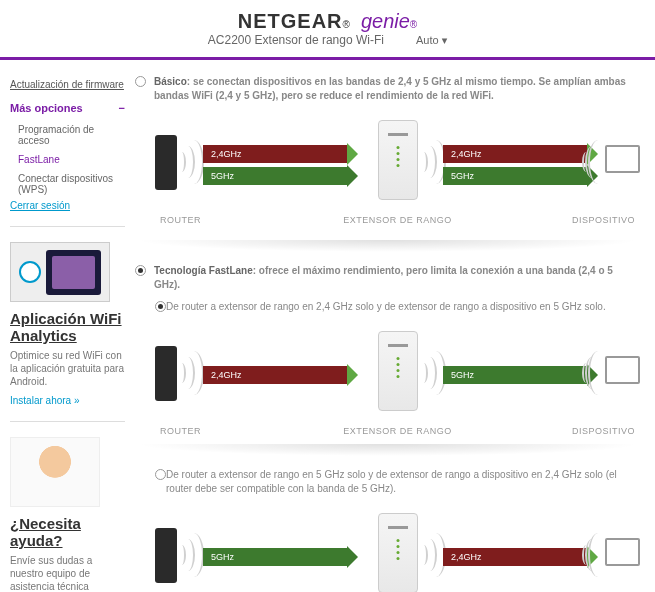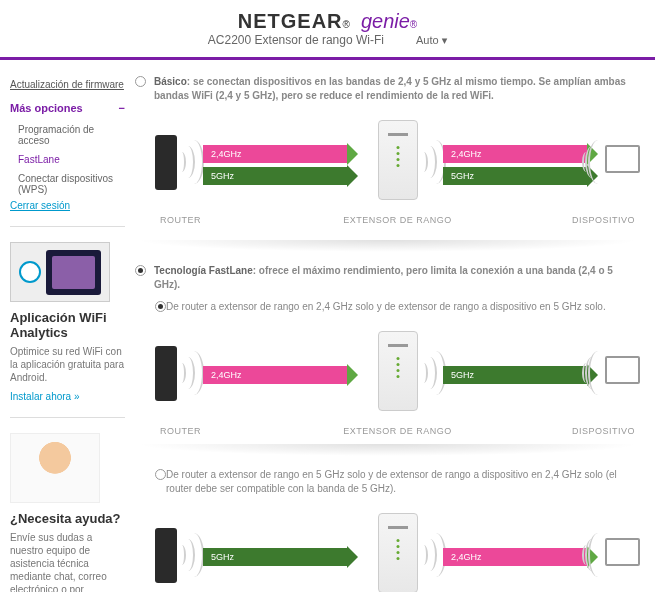--- a/index.html
+++ b/index.html
@@ -16,21 +16,21 @@
     .container { display: flex; }
     .sidebar { width: 135px; padding: 15px 10px; }
     .nav-item { display: block; padding: 4px 0; color: #555; font-size: 10px; text-decoration: underline; cursor: pointer; }
     .nav-section { color: #7b1da6; font-weight: bold; font-size: 11px; padding: 8px 0 6px; display: flex; justify-content: space-between; }
     .nav-sub { padding: 4px 0 4px 8px; color: #666; font-size: 10px; cursor: pointer; }
     .nav-sub.active { color: #7b1da6; }
     .logout { color: #0099cc; font-size: 10px; padding: 10px 0; cursor: pointer; text-decoration: underline; }
     
     .promo { margin-top: 15px; padding-top: 15px; border-top: 1px solid #ddd; }
     .promo-img { width: 100px; height: 60px; background: #eee; border: 1px solid #ccc; display: flex; align-items: center; justify-content: center; margin-bottom: 8px; }
-    .promo-title { font-weight: bold; font-size: 13px; margin-bottom: 5px; }
+    .promo-title { font-weight: bold; font-size: 15px; margin-bottom: 5px; text-decoration: underline; }
     .promo-desc { font-size: 10px; color: #777; line-height: 1.3; margin-bottom: 6px; }
     .promo-link { color: #0099cc; font-size: 10px; cursor: pointer; }
     
     .phone-mock { width: 55px; height: 45px; background: #1a1a3a; border-radius: 3px; position: relative; }
     .phone-mock::after { content: ''; position: absolute; top: 6px; left: 6px; right: 6px; bottom: 6px; background: #8b5fa8; border-radius: 2px; }
     .circle-icon { width: 22px; height: 22px; border: 2px solid #0099cc; border-radius: 50%; display: inline-block; vertical-align: middle; margin-right: 5px; background: #fff; }
     
     .headset-person { width: 90px; height: 70px; background: radial-gradient(circle at 50% 35%, #f4c99e 0%, #f4c99e 25%, transparent 26%), #fafafa; border: 1px solid #eee; position: relative; }
     
     .main { flex: 1; padding: 15px 15px 0 0; }
@@ -57,21 +57,21 @@
     
     .signal-left .sig-arc { border: 2px solid #d0d0d0; border-right: none; border-top: none; border-bottom: none; border-radius: 50%; }
     
     .extender { position: absolute; left: 50%; transform: translateX(-50%); top: 5px; width: 40px; height: 80px; background: linear-gradient(#f5f5f5, #e8e8e8); border: 1px solid #ccc; border-radius: 4px; }
     .extender::before { content: ''; position: absolute; top: 12px; left: 50%; transform: translateX(-50%); width: 20px; height: 3px; background: #999; }
     .extender-lights { position: absolute; top: 25px; left: 50%; transform: translateX(-50%); display: flex; flex-direction: column; gap: 3px; }
     .extender-lights span { width: 3px; height: 3px; background: #6a3; border-radius: 50%; }
     
     .end-device { position: absolute; right: 0; top: 30px; width: 35px; height: 28px; background: #fff; border: 2px solid #999; border-radius: 2px; }
     
-    .band-bar { position: absolute; height: 18px; background: #ec4899; display: flex; align-items: center; }
+    .band-bar { position: absolute; height: 18px; background: #7f1d1d; display: flex; align-items: center; }
     .band-bar.dark { background: #3d7a2e; }
     .band-label { color: #fff; font-size: 9px; padding: 0 8px; white-space: nowrap; }
     .arrow-right { position: absolute; right: -10px; top: -2px; width: 0; height: 0; border-top: 11px solid transparent; border-bottom: 11px solid transparent; }
     .band-bar .arrow-right { border-left: 11px solid #5fa843; }
     .band-bar.dark .arrow-right { border-left: 11px solid #3d7a2e; }
     
     .shadow-divider { height: 12px; background: radial-gradient(ellipse at top, rgba(0,0,0,0.12), transparent 70%); margin: 5px 0 12px; }
   </style>
 </head>
 <body>

